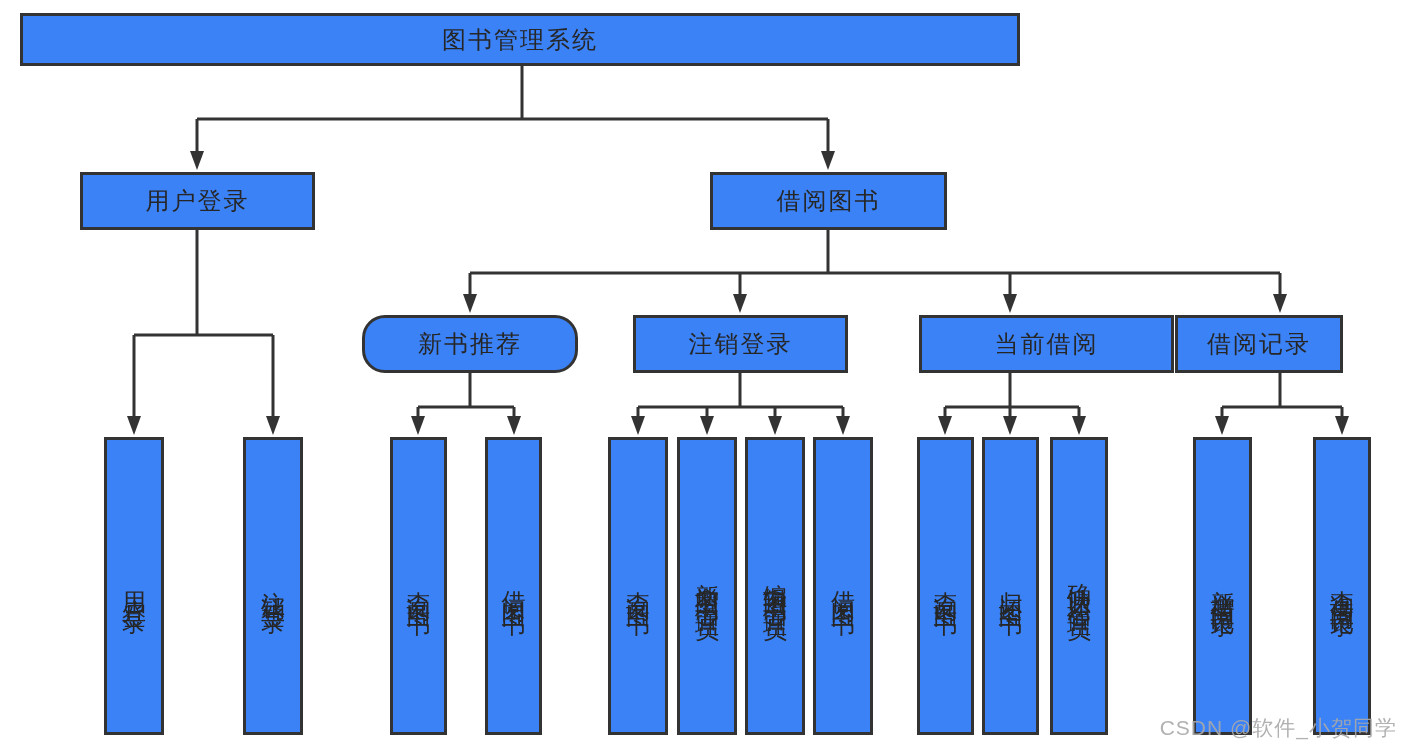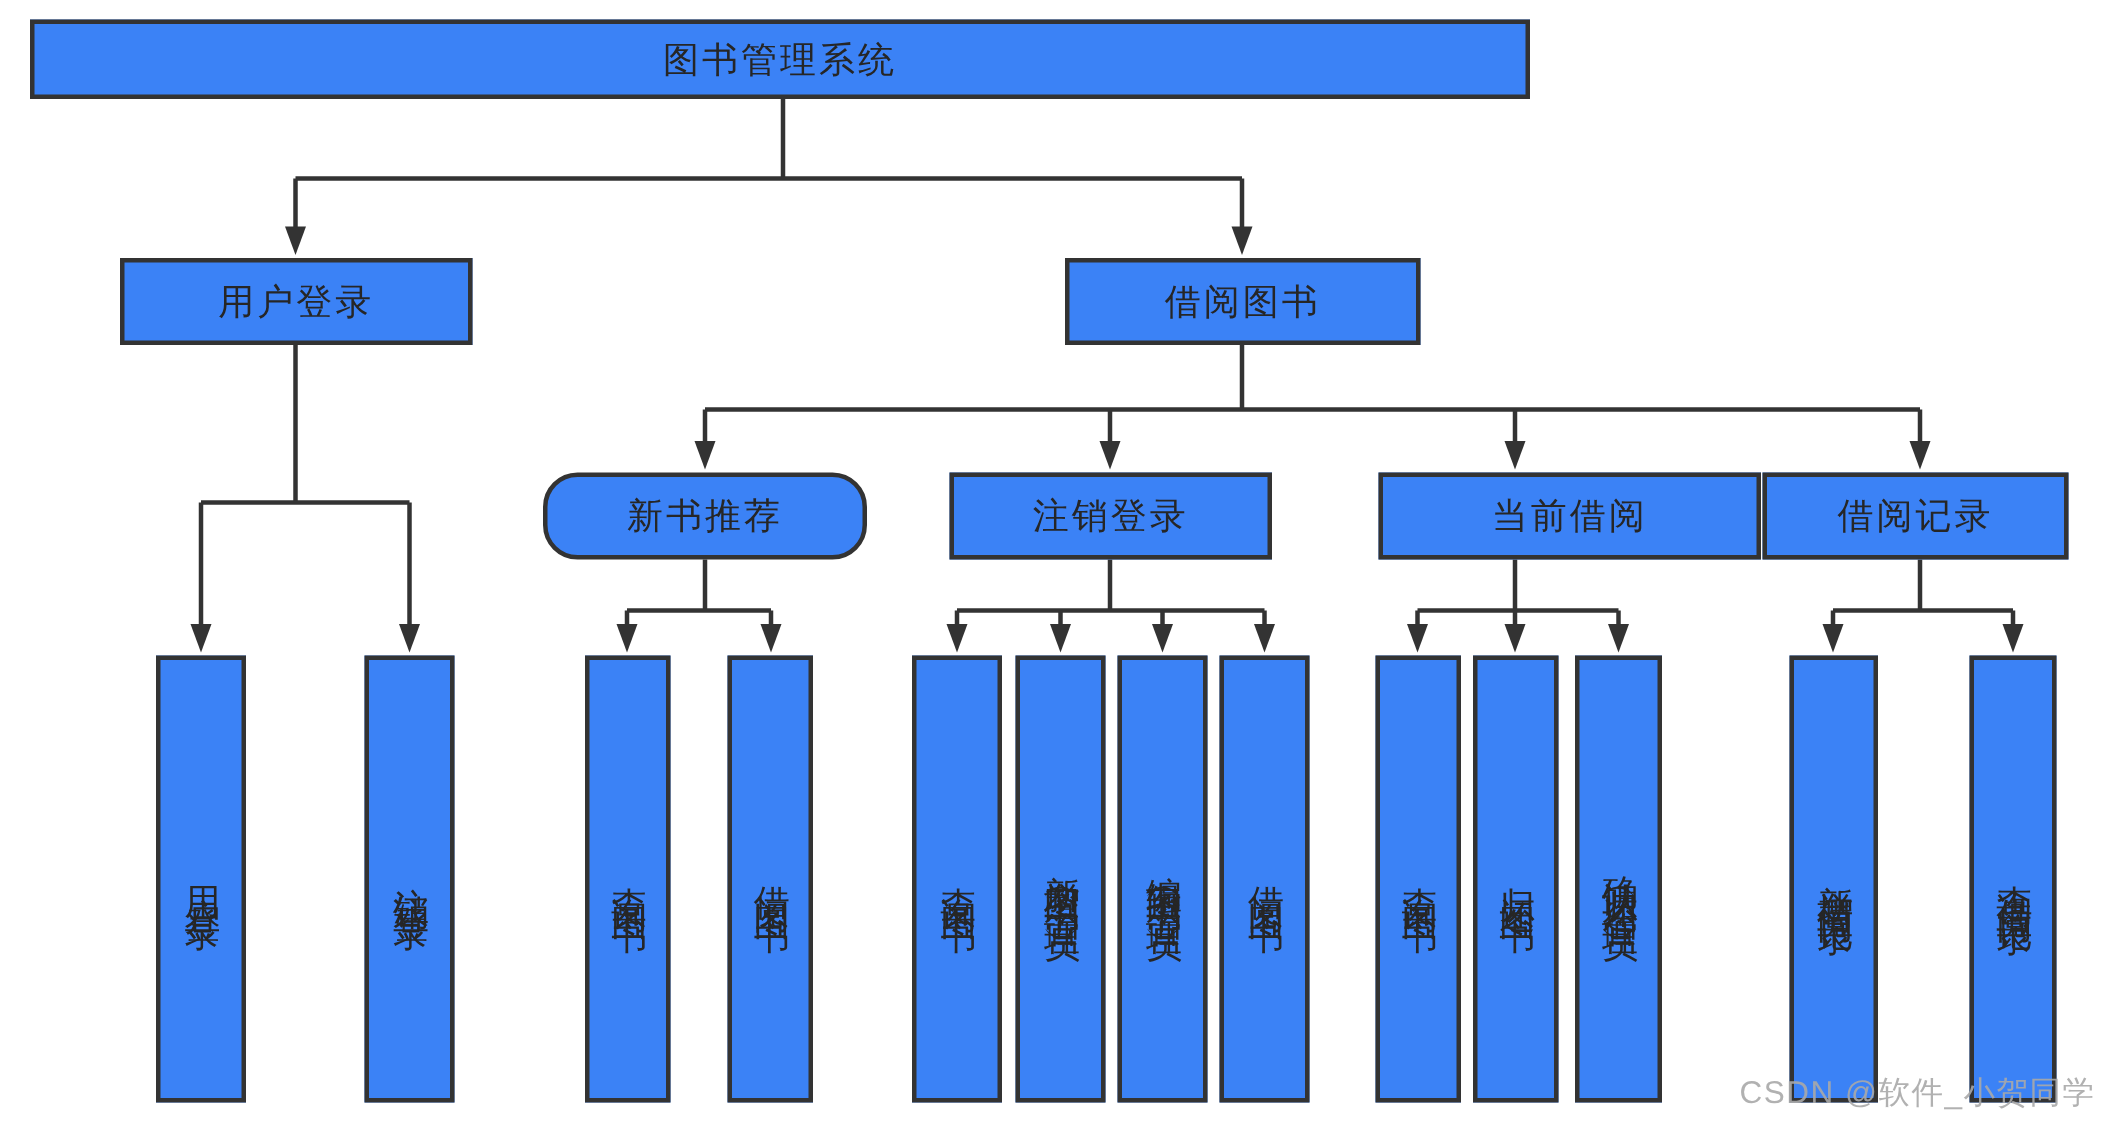--- a/index.html
+++ b/index.html
@@ -127,21 +127,21 @@
   </svg>
 
   <div class="box h-box" style="left:20px; top:13px; width:1000px; height:53px;">图书管理系统</div>
 
   <div class="box h-box" style="left:80px; top:172px; width:235px; height:58px;">用户登录</div>
   <div class="box h-box" style="left:710px; top:172px; width:237px; height:58px;">借阅图书</div>
 
   <div class="box h-box" style="left:362px; top:315px; width:216px; height:58px;border-radius:23px;">新书推荐</div>
   <div class="box h-box" style="left:633px; top:315px; width:215px; height:58px;">注销登录</div>
   <div class="box h-box" style="left:903px; top:315px; width:255px; height:58px;margin-left:16px;">当前借阅</div>
-  <div class="box h-box" style="left:1175px; top:315px; width:204px; height:58px;">借阅记录</div>
+  <div class="box h-box" style="left:1175px; top:315px; width:168px; height:58px;">借阅记录</div>
 
   <div class="box v-box" style="left:104px; width:60px;">用户登录</div>
   <div class="box v-box" style="left:243px; width:60px;">注销登录</div>
 
   <div class="box v-box" style="left:390px; width:57px;">查询图书</div>
   <div class="box v-box" style="left:485px; width:57px;">借阅图书</div>
 
   <div class="box v-box" style="left:608px; width:60px;">查询图书</div>
   <div class="box v-box long" style="left:677px; width:60px;">新增图书（管理员）</div>
   <div class="box v-box long" style="left:745px; width:60px;">编辑图书（管理员）</div>

